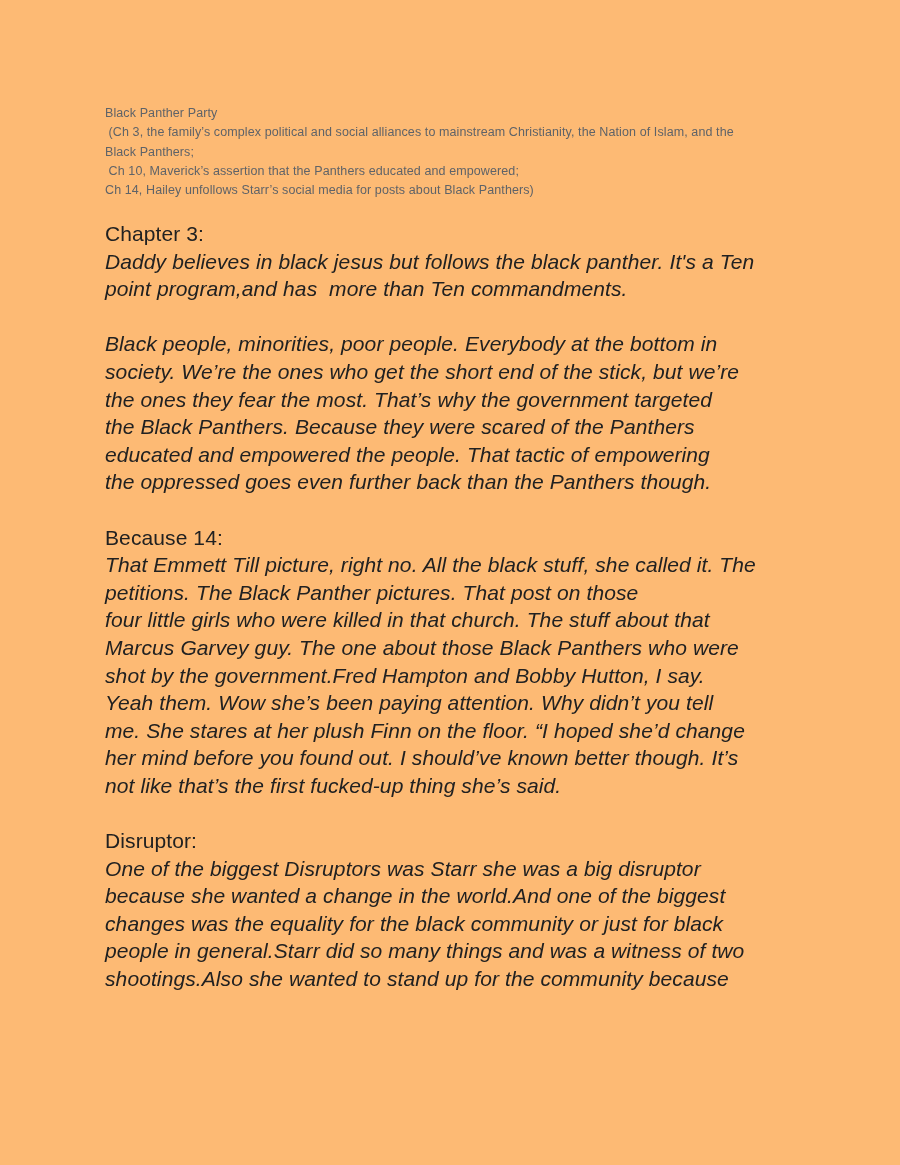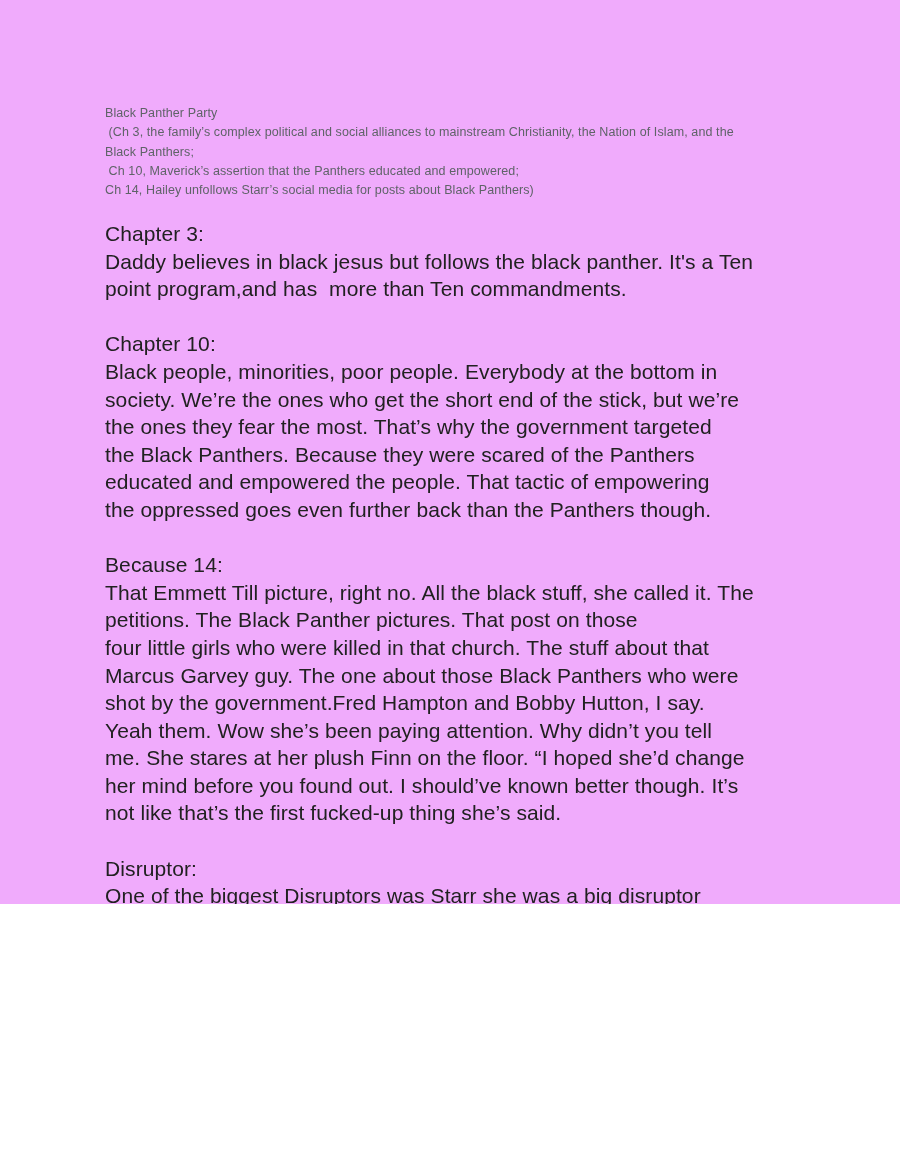--- a/index.html
+++ b/index.html
@@ -3,22 +3,22 @@
 <meta charset="utf-8">
 <style>
   html, body {
     margin: 0;
     padding: 0;
     background: #ffffff;
   }
   .page {
     position: relative;
     width: 900px;
-    height: 904px;
-    background: #f0abfc;
+    height: 1165px;
+    background: #fdba74;
     overflow: hidden;
     font-family: "Liberation Sans", "DejaVu Sans", sans-serif;
   }
   .annotation {
     position: absolute;
     left: 105px;
     top: 104px;
     width: 700px;
     font-size: 12.5px;
     line-height: 19.3px;
@@ -40,20 +40,21 @@
     margin: 0 0 27.6px 0;
   }
   .content section:last-child {
     margin-bottom: 12px;
   }
   .heading {
     white-space: pre-wrap;
   }
   .para {
     white-space: pre-wrap;
+    font-style: italic;
   }
 </style>
 </head>
 <body>
 
 <div class="page">
 
   <div class="annotation">Black Panther Party
  (Ch 3, the family’s complex political and social alliances to mainstream Christianity, the Nation of Islam, and the
 Black Panthers;
@@ -62,21 +63,20 @@
 
   <div class="content">
 
     <section>
       <div class="heading">Chapter 3:</div>
       <div class="para">Daddy believes in black jesus but follows the black panther. It's a Ten
 point program,and has  more than Ten commandments.</div>
     </section>
 
     <section>
-      <div class="heading">Chapter 10:</div>
       <div class="para">Black people, minorities, poor people. Everybody at the bottom in
 society. We’re the ones who get the short end of the stick, but we’re
 the ones they fear the most. That’s why the government targeted
 the Black Panthers. Because they were scared of the Panthers
 educated and empowered the people. That tactic of empowering
 the oppressed goes even further back than the Panthers though.</div>
     </section>
 
     <section>
       <div class="heading">Because 14:</div>

